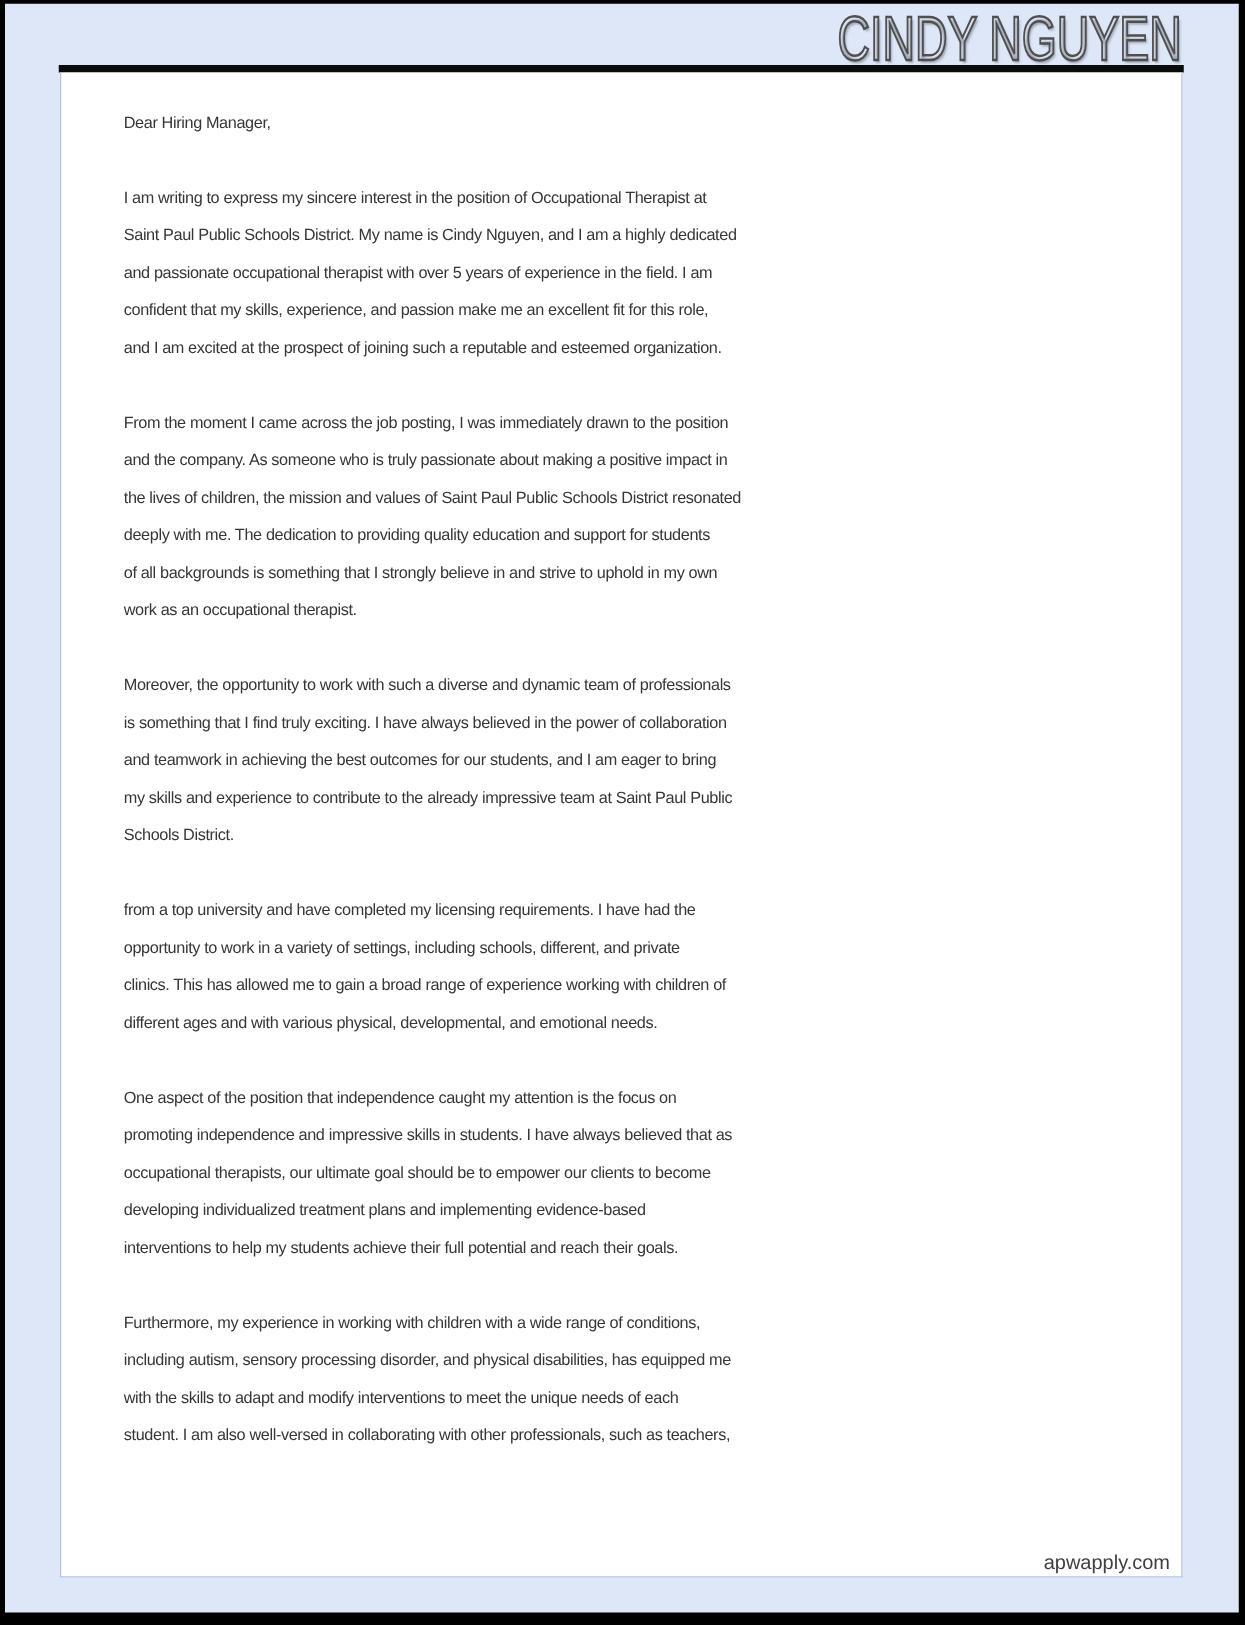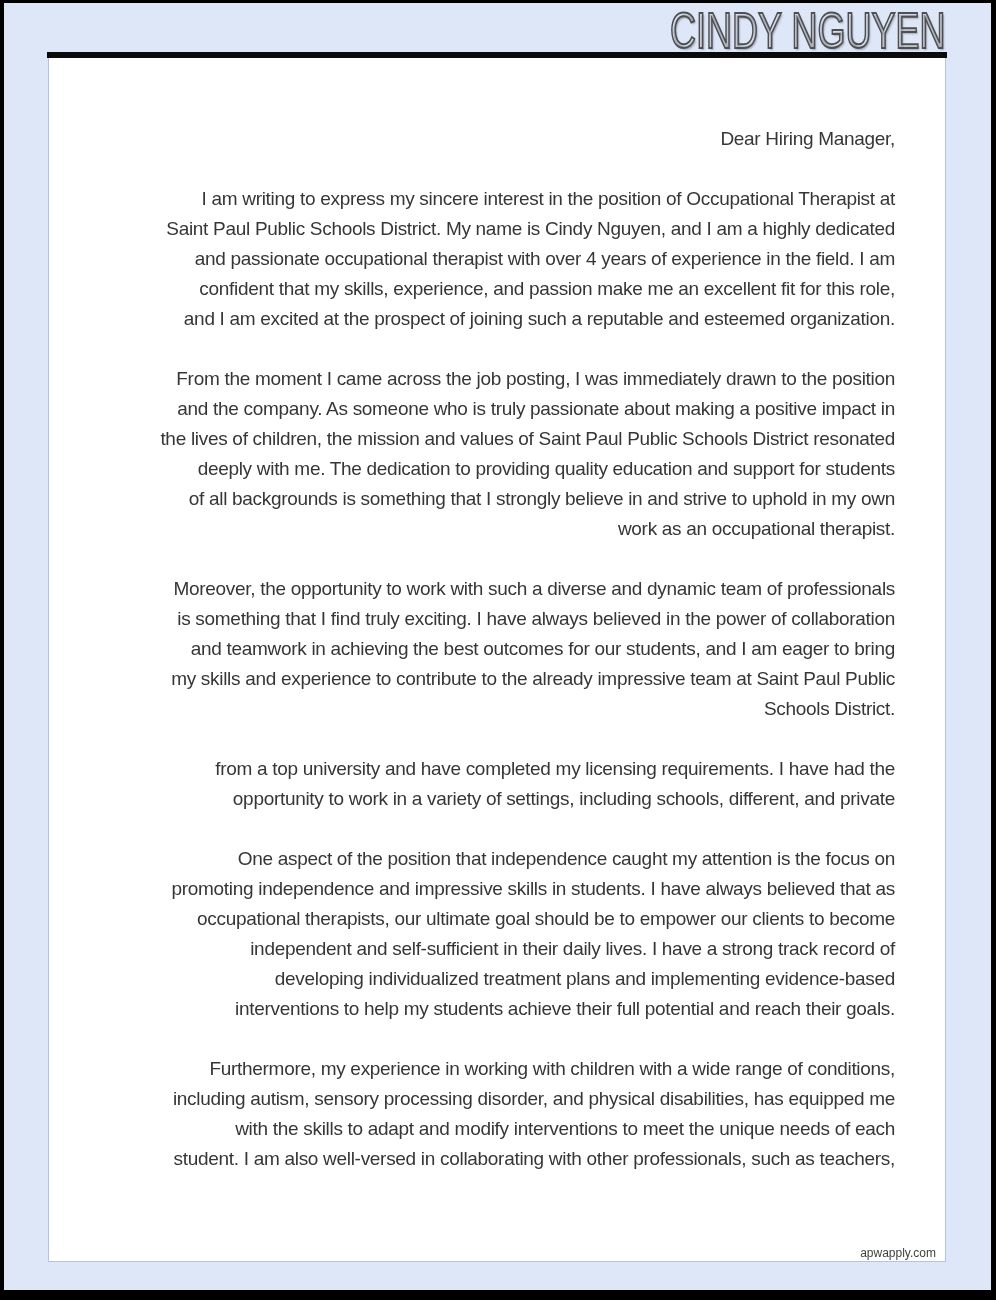--- a/index.html
+++ b/index.html
@@ -44,34 +44,33 @@
     position: absolute;
     left: 48px; top: 58px;
     width: 898px; height: 1204px;
     background: #ffffff;
     border: 1px solid #b3c2e8;
     border-top: none;
     box-sizing: border-box;
     overflow: hidden;
   }
   #letter {
-    padding: 66px 50px 0 50px;
+    padding: 25px 50px 0 50px;
     color: #363636;
-    font-size: 19px;
+    font-size: 13px;
     letter-spacing: -0.3px;
     line-height: 30px;
     font-weight: 400;
-    text-align: right;
   }
   .para { margin: 0 0 30px 0; }
   .line { white-space: nowrap; }
   #watermark {
     position: absolute;
     right: 9px; bottom: 1px;
-    font-size: 12px;
+    font-size: 16px;
     letter-spacing: 0;
     color: #3f3f3f;
   }
 </style>
 </head>
 <body>
 
 <div id="stage">
   <div id="bg"></div>
 
@@ -79,21 +78,21 @@
 
   <div id="header-rule"></div>
 
   <div id="page">
     <div id="letter">
       <div class="para line">Dear Hiring Manager,</div>
 
     <div class="para">
           <div class="line">I am writing to express my sincere interest in the position of Occupational Therapist at</div>
           <div class="line">Saint Paul Public Schools District. My name is Cindy Nguyen, and I am a highly dedicated</div>
-          <div class="line">and passionate occupational therapist with over 4 years of experience in the field. I am</div>
+          <div class="line">and passionate occupational therapist with over 5 years of experience in the field. I am</div>
           <div class="line">confident that my skills, experience, and passion make me an excellent fit for this role,</div>
           <div class="line">and I am excited at the prospect of joining such a reputable and esteemed organization.</div>
         </div>
         <div class="para">
           <div class="line">From the moment I came across the job posting, I was immediately drawn to the position</div>
           <div class="line">and the company. As someone who is truly passionate about making a positive impact in</div>
           <div class="line">the lives of children, the mission and values of Saint Paul Public Schools District resonated</div>
           <div class="line">deeply with me. The dedication to providing quality education and support for students</div>
           <div class="line">of all backgrounds is something that I strongly believe in and strive to uphold in my own</div>
           <div class="line">work as an occupational therapist.</div>
@@ -101,26 +100,27 @@
         <div class="para">
           <div class="line">Moreover, the opportunity to work with such a diverse and dynamic team of professionals</div>
           <div class="line">is something that I find truly exciting. I have always believed in the power of collaboration</div>
           <div class="line">and teamwork in achieving the best outcomes for our students, and I am eager to bring</div>
           <div class="line">my skills and experience to contribute to the already impressive team at Saint Paul Public</div>
           <div class="line">Schools District.</div>
         </div>
         <div class="para">
           <div class="line">from a top university and have completed my licensing requirements. I have had the</div>
           <div class="line">opportunity to work in a variety of settings, including schools, different, and private</div>
+          <div class="line">clinics. This has allowed me to gain a broad range of experience working with children of</div>
+          <div class="line">different ages and with various physical, developmental, and emotional needs.</div>
         </div>
         <div class="para">
           <div class="line">One aspect of the position that independence caught my attention is the focus on</div>
           <div class="line">promoting independence and impressive skills in students. I have always believed that as</div>
           <div class="line">occupational therapists, our ultimate goal should be to empower our clients to become</div>
-          <div class="line">independent and self-sufficient in their daily lives. I have a strong track record of</div>
           <div class="line">developing individualized treatment plans and implementing evidence-based</div>
           <div class="line">interventions to help my students achieve their full potential and reach their goals.</div>
         </div>
         <div class="para">
           <div class="line">Furthermore, my experience in working with children with a wide range of conditions,</div>
           <div class="line">including autism, sensory processing disorder, and physical disabilities, has equipped me</div>
           <div class="line">with the skills to adapt and modify interventions to meet the unique needs of each</div>
           <div class="line">student. I am also well-versed in collaborating with other professionals, such as teachers,</div>
         </div>
       </div>

